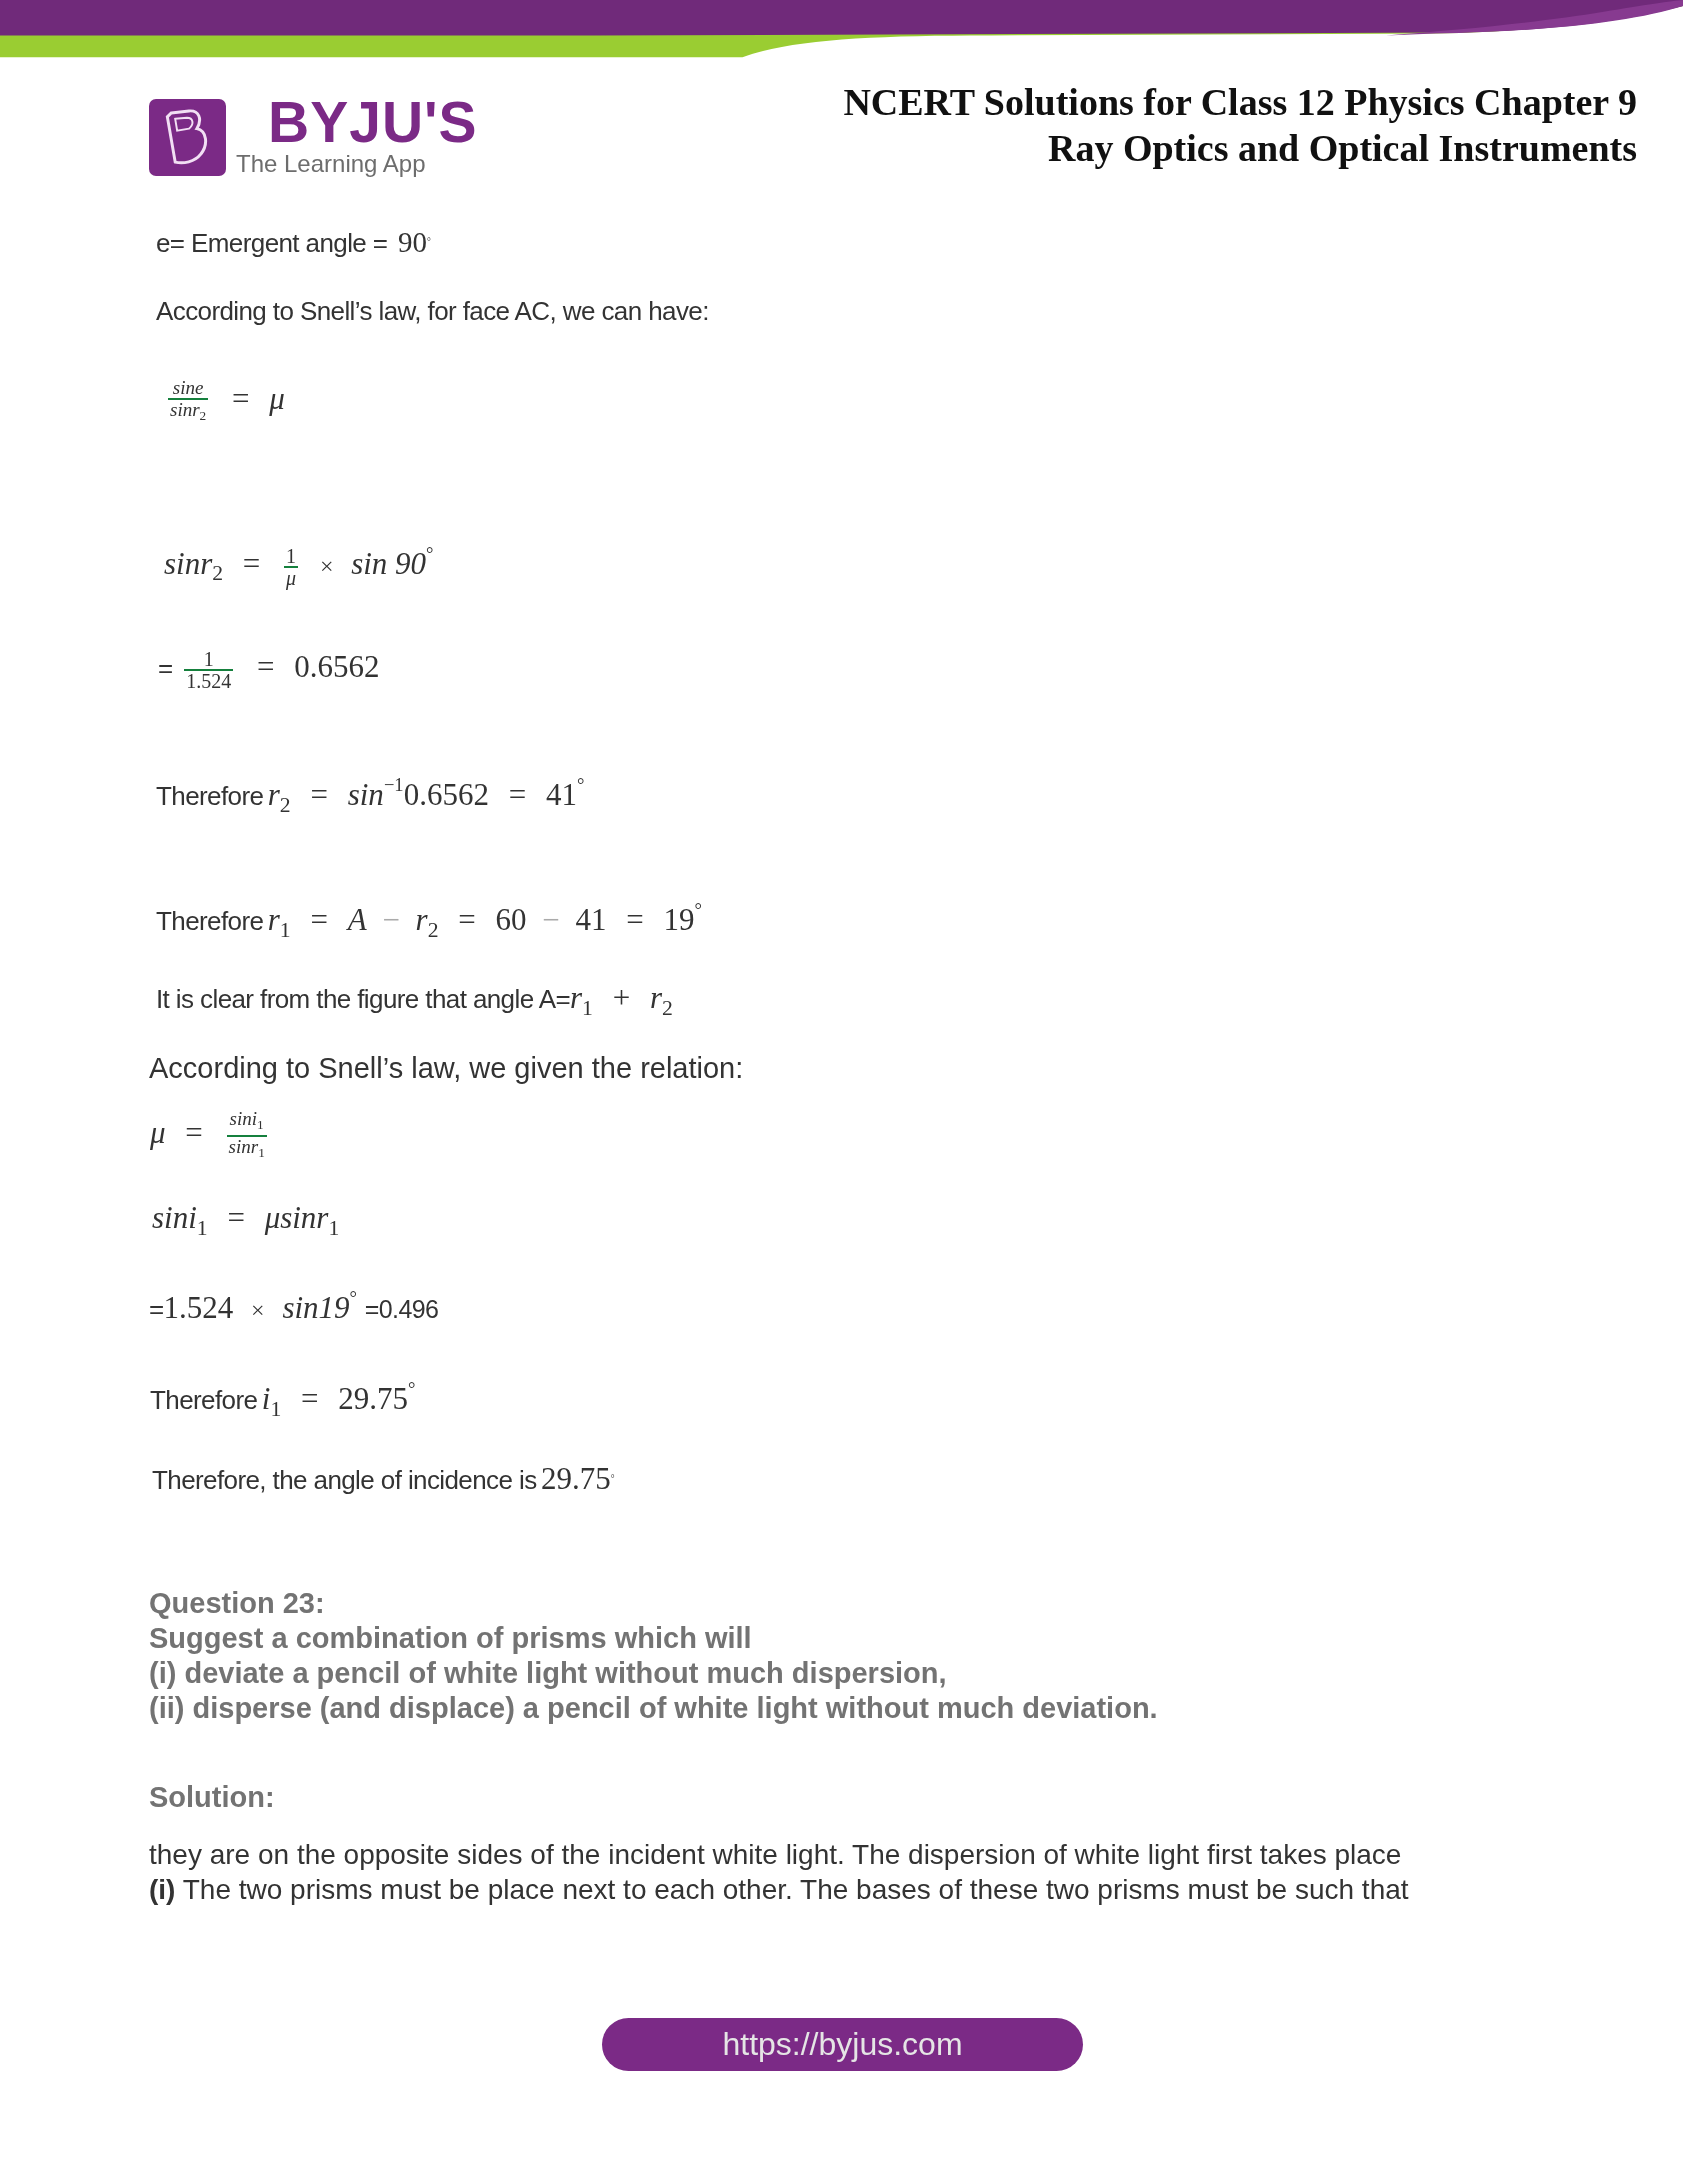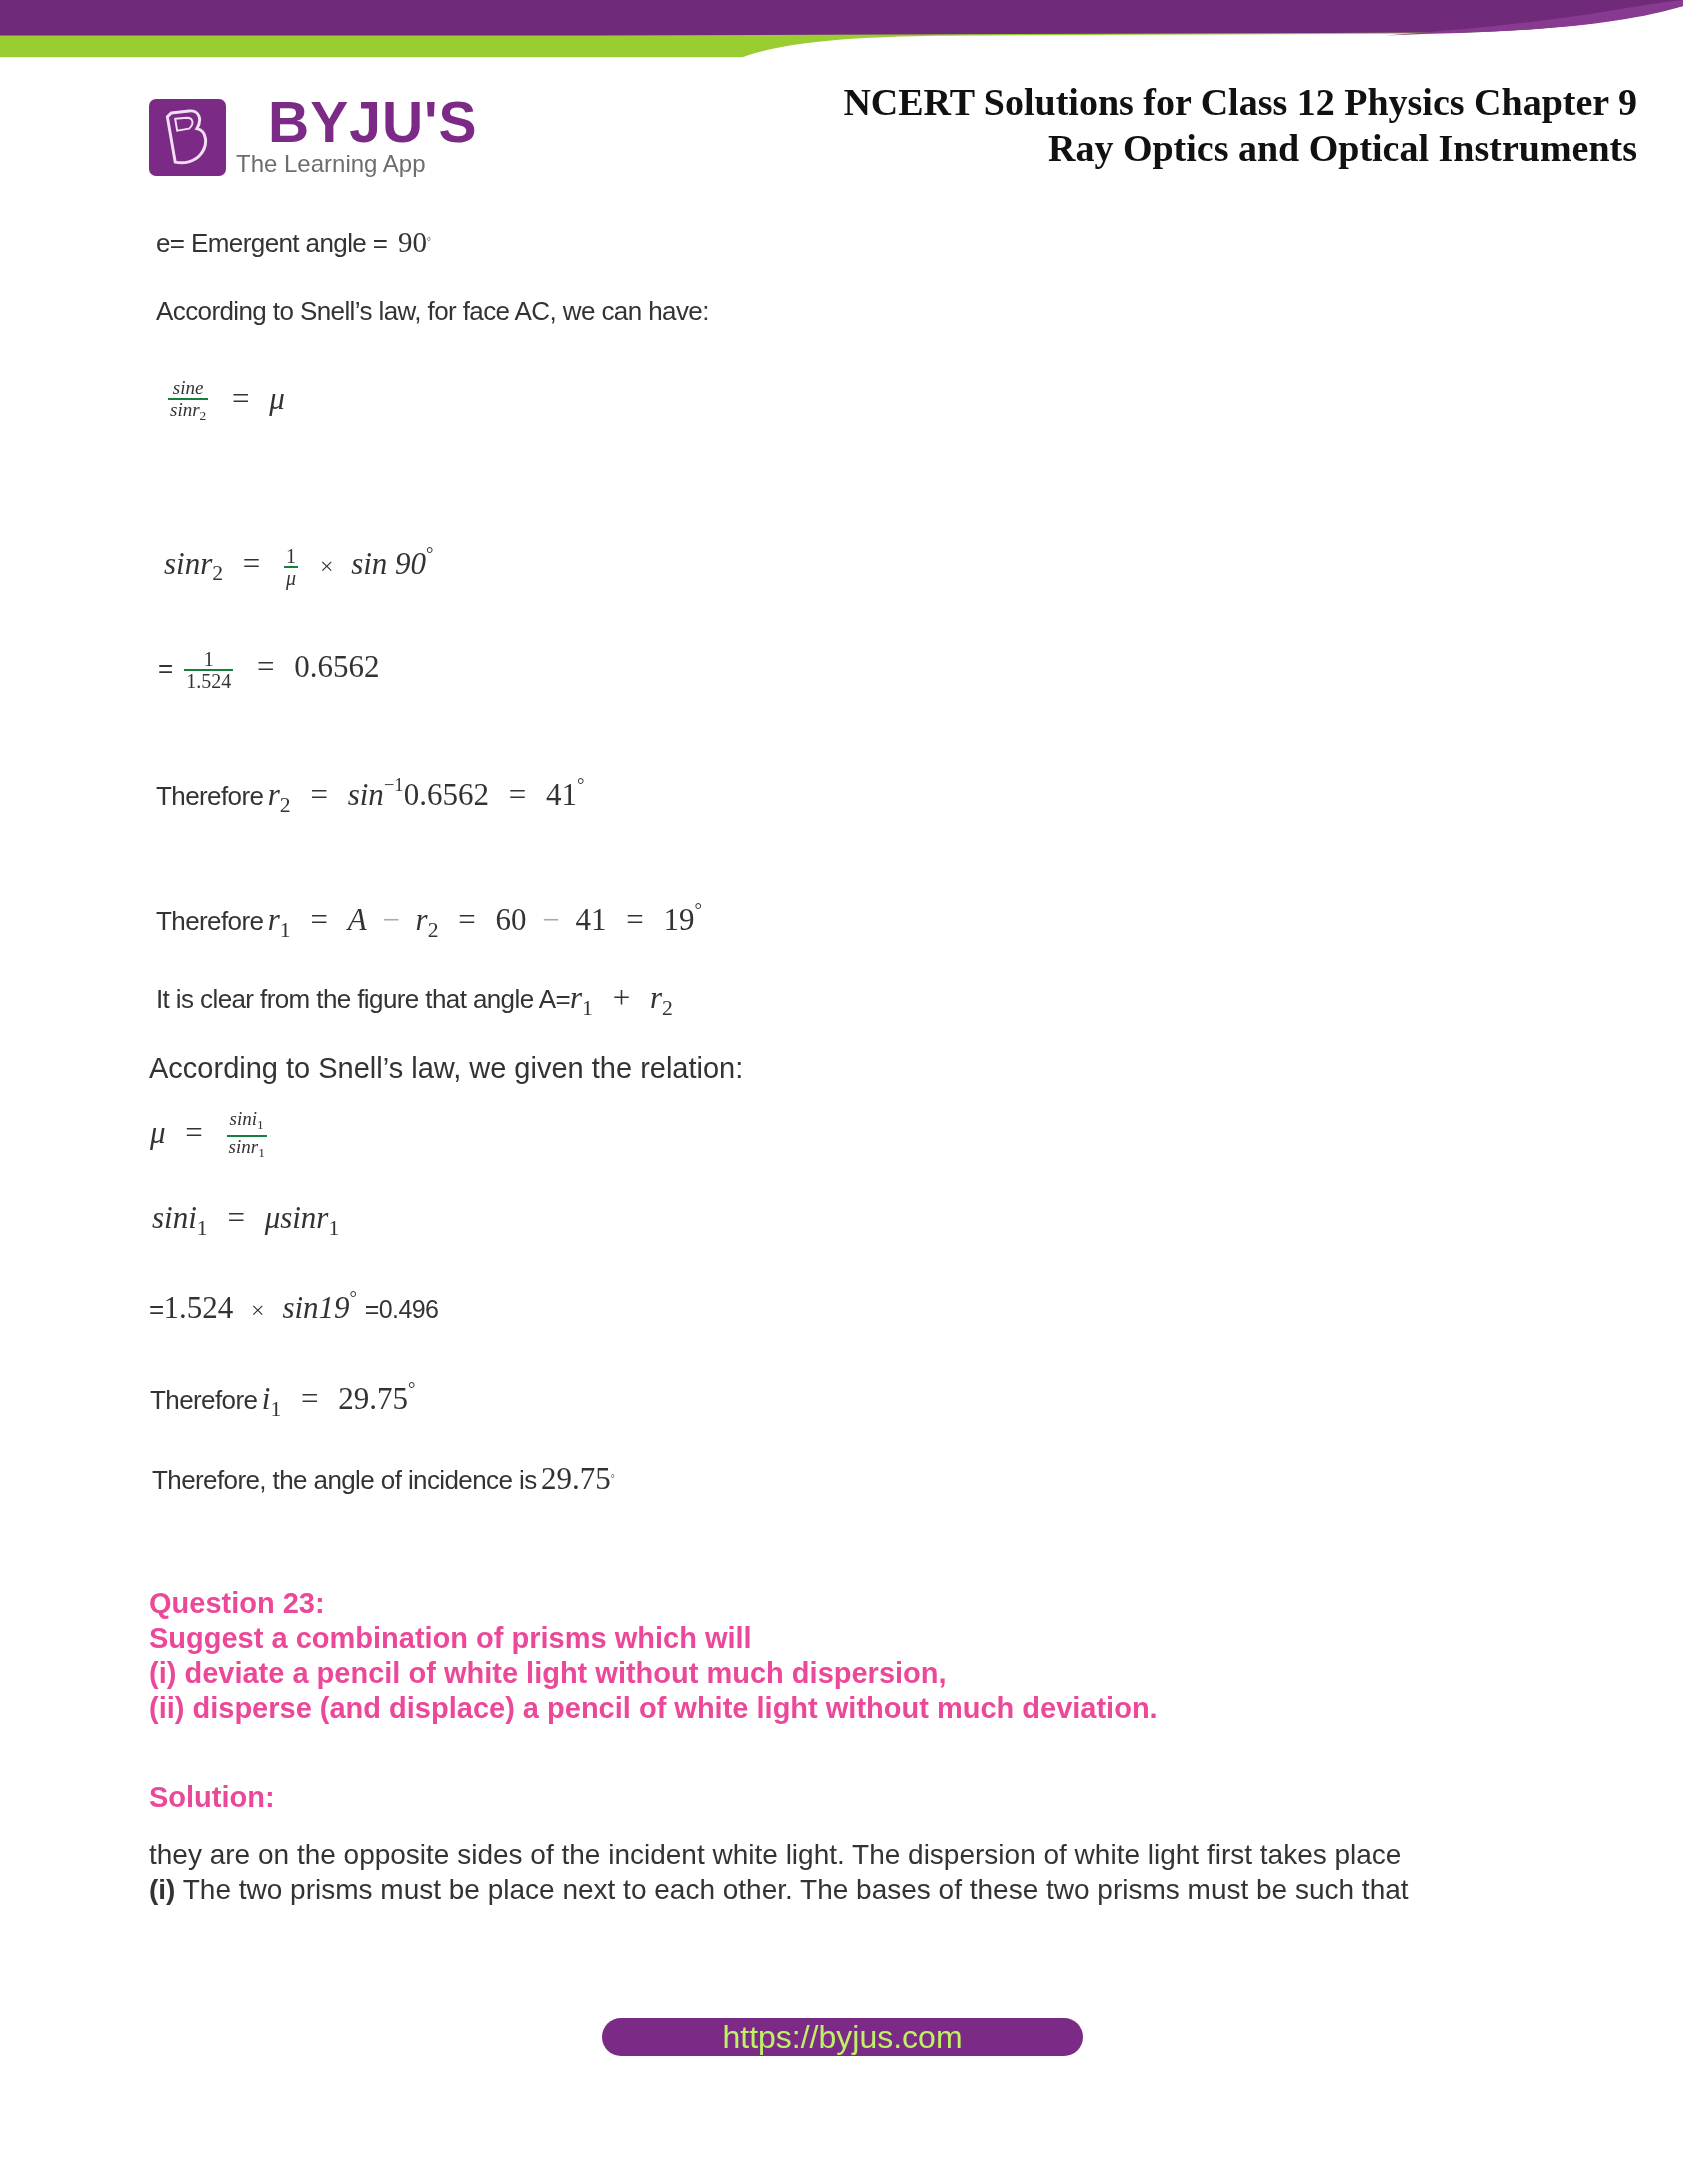--- a/index.html
+++ b/index.html
@@ -15,25 +15,25 @@
   .line { position:absolute; left:156px; white-space:nowrap; color:#333; }
   .sans-cond { font-family:"Liberation Sans", sans-serif; font-size:26px; letter-spacing:-0.6px; color:#333; }
   .math { font-family:"Liberation Serif", serif; font-size:31px; color:#333; }
   .mi { font-style:italic; }
   .sub { font-size:0.7em; vertical-align:-0.3em; font-style:normal; }
   .sup { font-size:0.6em; vertical-align:0.75em; }
   .frac { display:inline-block; vertical-align:middle; text-align:center; font-size:20px; line-height:20px; margin:0 4px; }
   .frac .num { display:block; padding:0 2px; border-bottom:2px solid #15803d; }
   .frac .den { display:block; padding:0 2px; }
   .op { margin:0 12px; }
-  .heading { position:absolute; left:149px; font-family:"Liberation Sans", sans-serif; font-weight:bold; font-size:29px; line-height:35px; color:#ec4899; }
+  .heading { position:absolute; left:149px; font-family:"Liberation Sans", sans-serif; font-weight:bold; font-size:29px; line-height:35px; color:#737373; }
   .heading div { white-space:nowrap; }
   .para { position:absolute; left:149px; width:1406px; font-family:"Liberation Sans", sans-serif; font-size:28px; line-height:35px; color:#333; }
   .para div { white-space:nowrap; }
-  .footer-pill { position:absolute; left:602px; top:2018px; width:481px; height:38px; background:#7b2a86; border-radius:27px; display:flex; align-items:center; justify-content:center; color:#bef264; font-family:"Liberation Sans", sans-serif; font-size:32px; }
+  .footer-pill { position:absolute; left:602px; top:2018px; width:481px; height:53px; background:#7b2a86; border-radius:27px; display:flex; align-items:center; justify-content:center; color:#e5e5e5; font-family:"Liberation Sans", sans-serif; font-size:32px; }
 </style>
 </head>
 <body>
 
 <svg class="top-band" viewBox="0 0 1700 70" preserveAspectRatio="none">
   <path d="M0 0 H1700 V6 C1640 20 1560 32 1450 34 L1000 36 C880 36 800 40 750 58 L0 58 Z" fill="#9acd32"></path>
   <path d="M0 0 H1700 V6 C1640 22 1560 32 1460 33 L600 36 L0 36 Z" fill="#702a7a"></path>
   <path d="M1400 36 C1480 30 1560 22 1620 12 C1660 5 1690 1 1700 0 V6 C1650 22 1560 32 1450 34 Z" fill="#873a90"></path>
 </svg>
 

